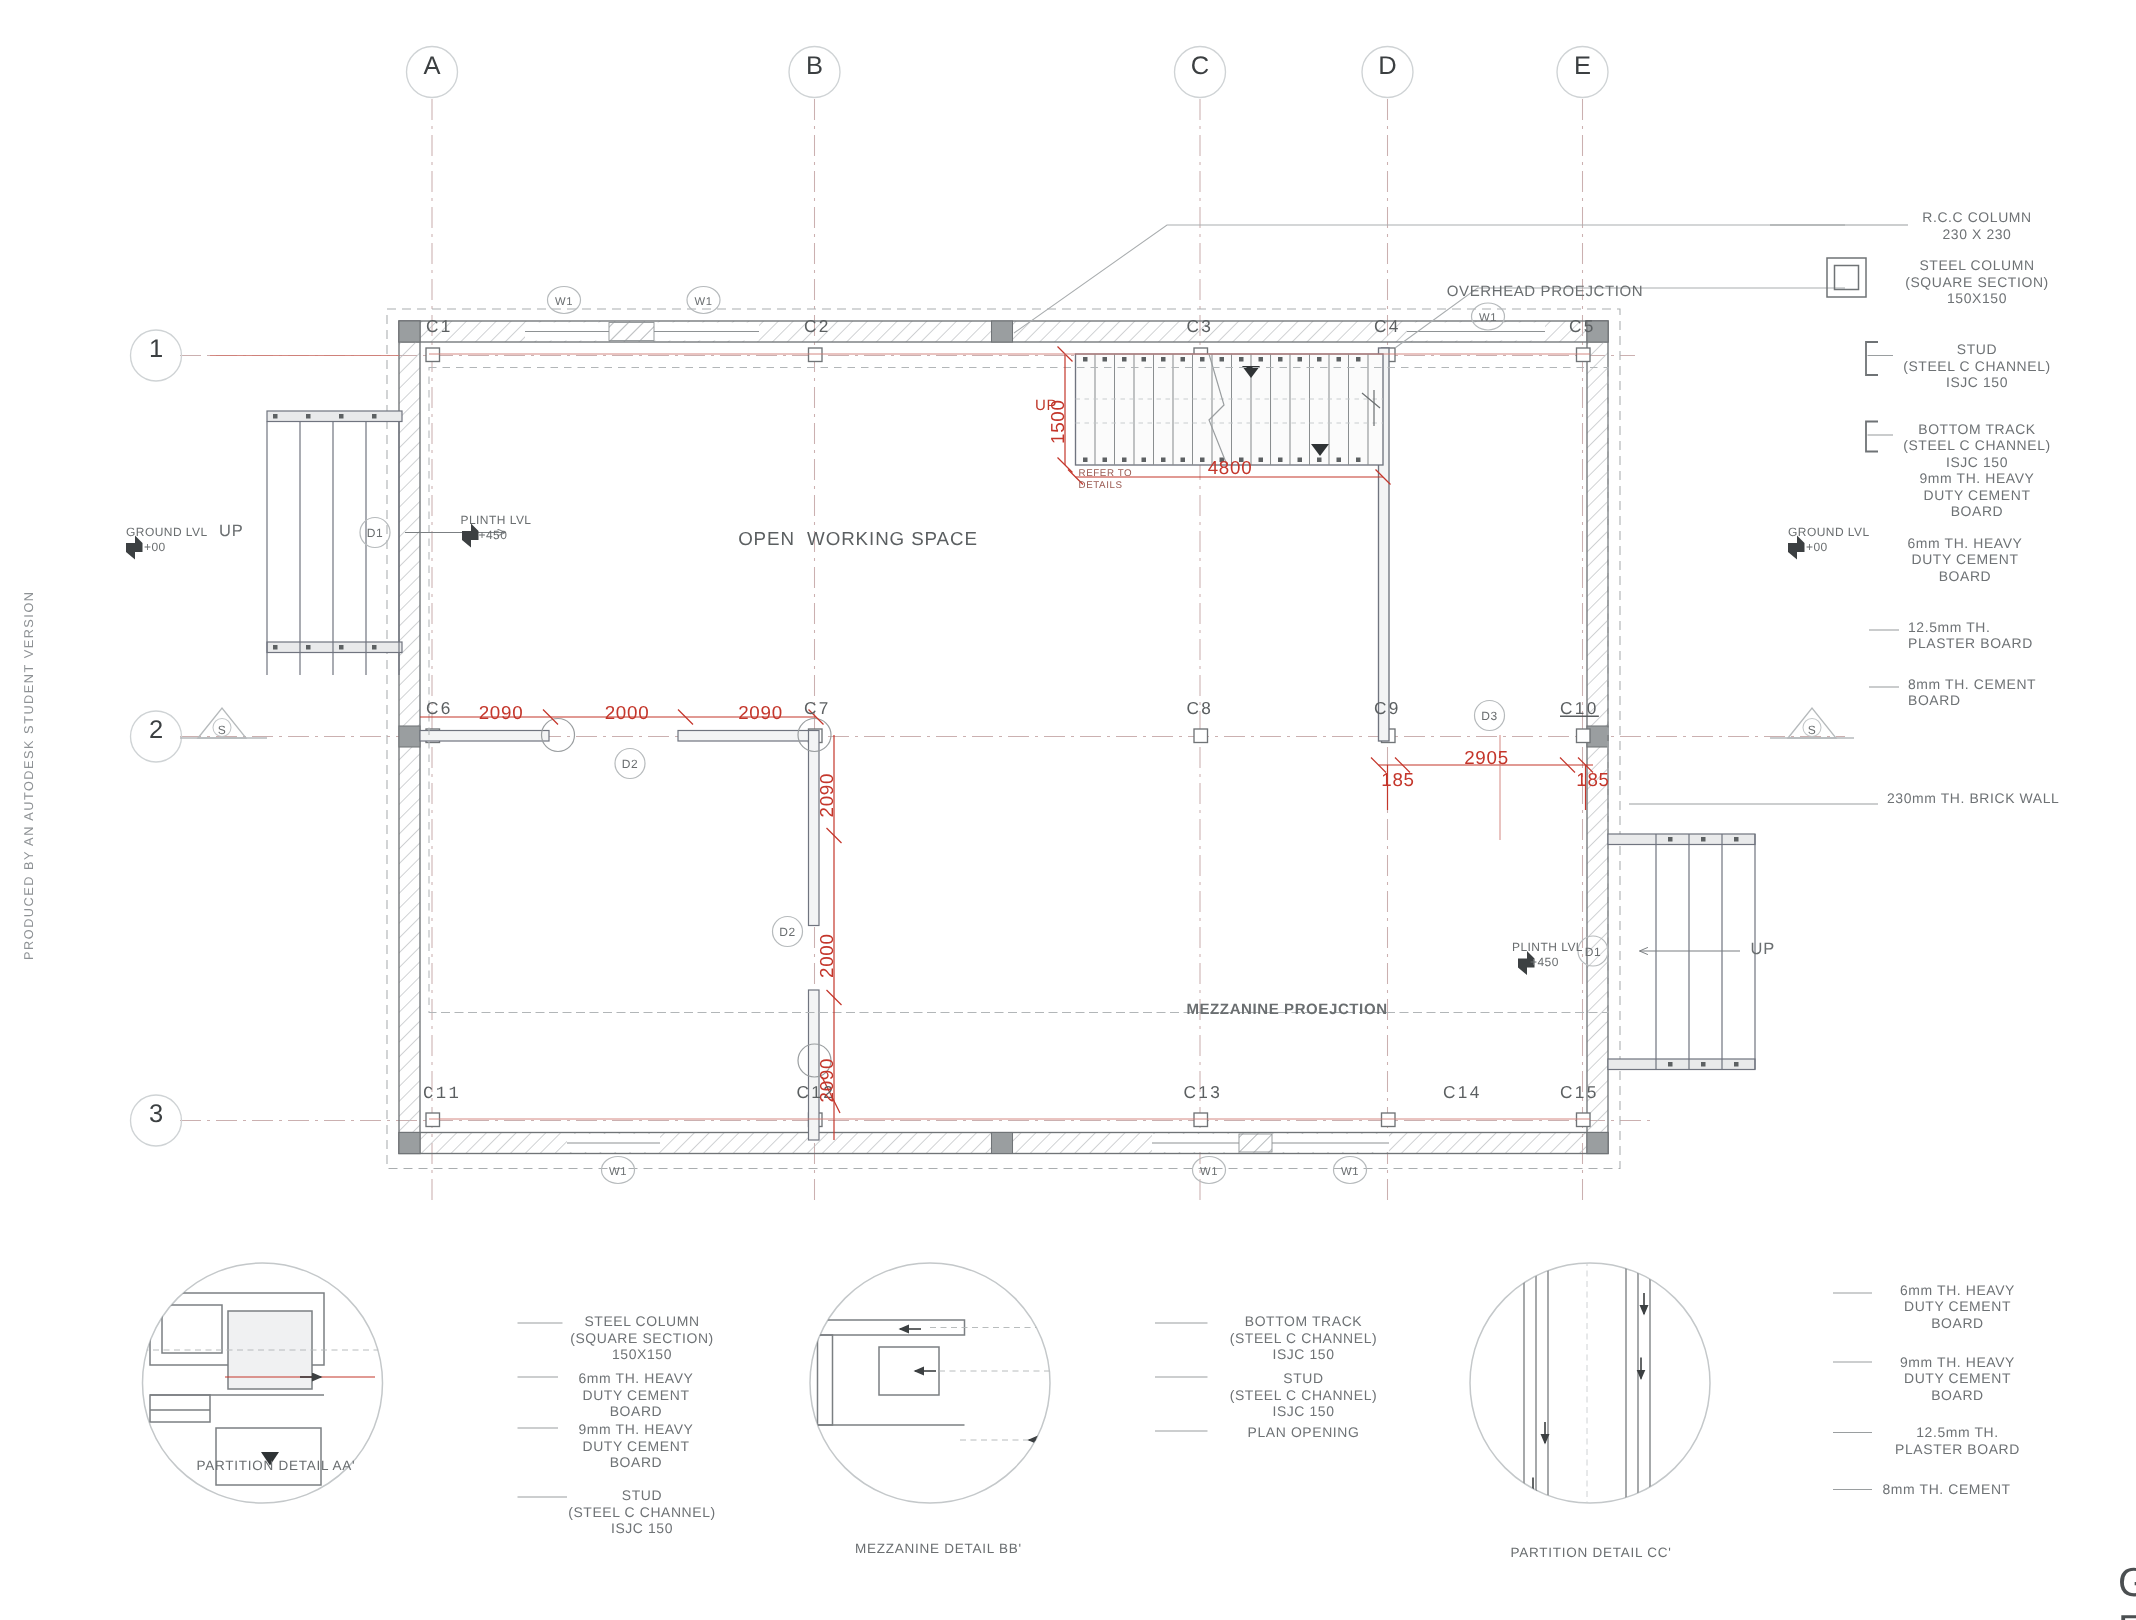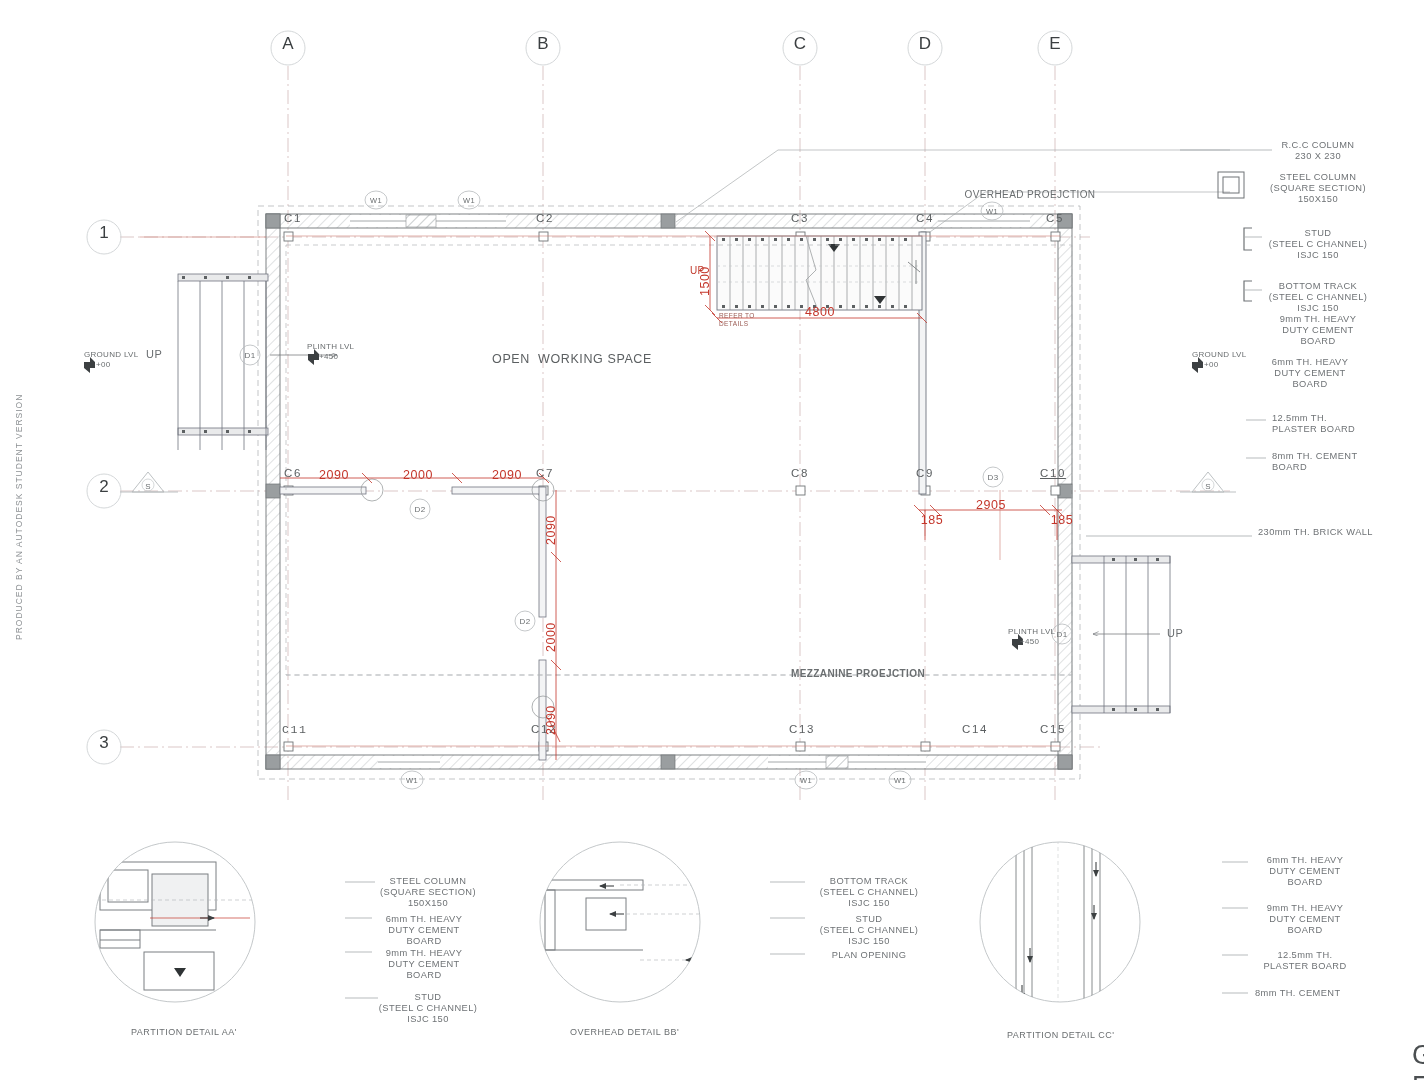--- a/index.html
+++ b/index.html
@@ -563,30 +563,30 @@
 150X150</div>
     <div class="txt c leader" style="left:424px; top:914px;">6mm TH. HEAVY
 DUTY CEMENT
 BOARD</div>
     <div class="txt c leader" style="left:424px; top:948px;">9mm TH. HEAVY
 DUTY CEMENT
 BOARD</div>
     <div class="txt c leader" style="left:428px; top:992px;">STUD
 (STEEL C CHANNEL)
 ISJC 150</div>
-    <div class="detcap" style="left:131px; top:1027px;">PARTITION DETAIL AA'</div>
+    <div class="detcap" style="left:131px; top:972px;">PARTITION DETAIL AA'</div>
 
     <div class="txt c leader" style="left:869px; top:876px;">BOTTOM TRACK
 (STEEL C CHANNEL)
 ISJC 150</div>
     <div class="txt c leader" style="left:869px; top:914px;">STUD
 (STEEL C CHANNEL)
 ISJC 150</div>
     <div class="txt c leader" style="left:869px; top:950px;">PLAN OPENING</div>
-    <div class="detcap" style="left:570px; top:1027px;">OVERHEAD DETAIL BB'</div>
+    <div class="detcap" style="left:570px; top:1027px;">MEZZANINE DETAIL BB'</div>
 
     <div class="txt c leader" style="left:1305px; top:855px;">6mm TH. HEAVY
 DUTY CEMENT
 BOARD</div>
     <div class="txt c leader" style="left:1305px; top:903px;">9mm TH. HEAVY
 DUTY CEMENT
 BOARD</div>
     <div class="txt c leader" style="left:1305px; top:950px;">12.5mm TH.
 PLASTER BOARD</div>
     <div class="txt leader" style="left:1255px; top:988px;">8mm TH. CEMENT</div>

